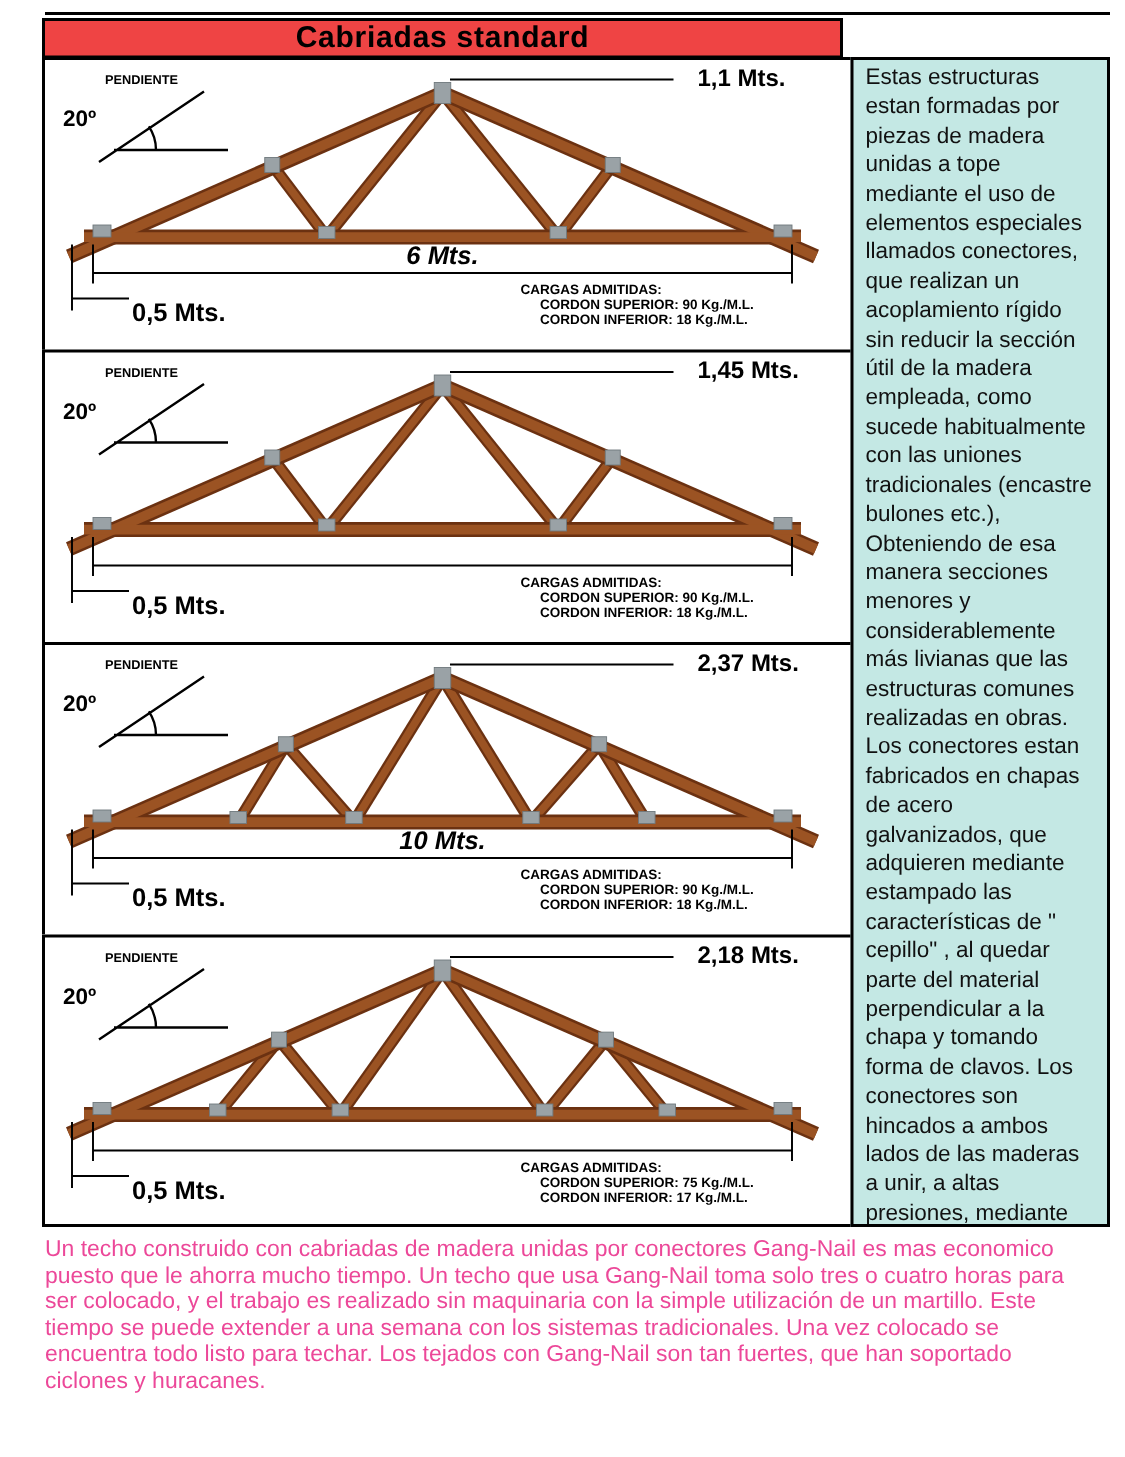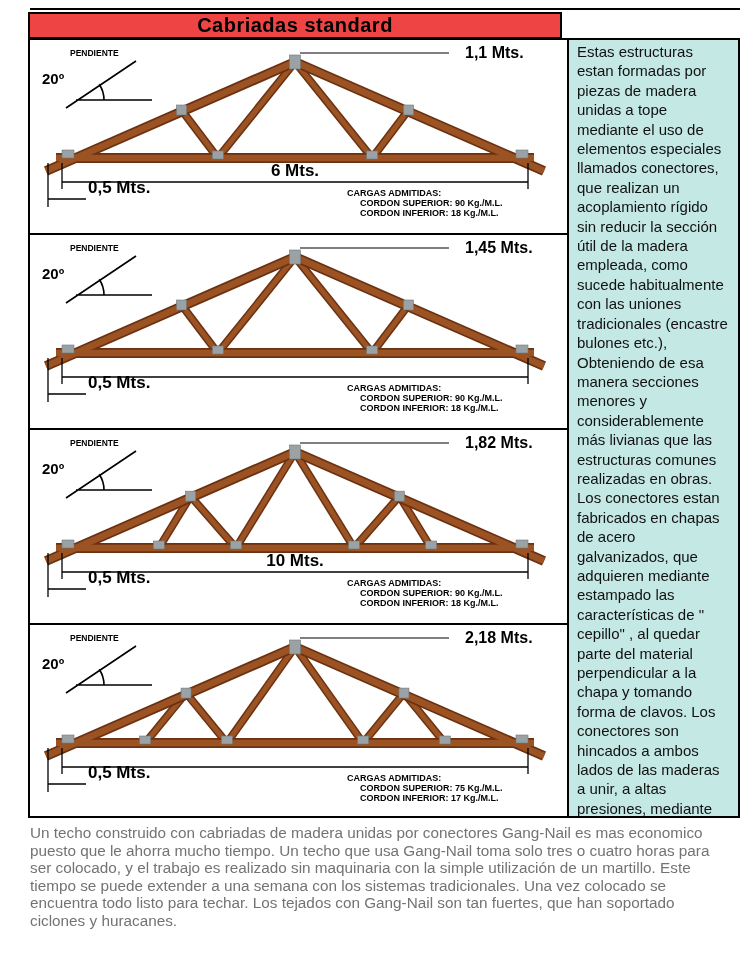--- a/index.html
+++ b/index.html
@@ -12,28 +12,28 @@
   .panels{position:absolute;left:28px;top:38px;width:534px;}
   .panel{position:relative;width:632px;height:195px;box-sizing:border-box;
          border:2px solid #000;border-bottom:none;background:#fff;}
   .panel:last-child{border-bottom:2px solid #000;}
   .truss{position:absolute;left:0;top:0;}
   .pendiente{position:absolute;left:12px;top:4px;width:120px;height:66px;}
   .pend-label{font:bold 8.5px "Liberation Sans",sans-serif;fill:#000;}
   .angle-label{font:bold 15px "Liberation Sans",sans-serif;fill:#000;}
   .h-label{position:absolute;left:421px;top:4px;font-weight:bold;font-size:16px;white-space:nowrap;margin-left:14px;}
   .span-label{position:absolute;left:0;top:121px;width:530px;text-align:center;
-              font-weight:bold;font-size:17px;}
-  .oh-label{position:absolute;left:58px;top:138px;font-weight:bold;font-size:17px;white-space:nowrap;}
+              font-weight:bold;font-size:17px;font-style:italic;}
+  .oh-label{position:absolute;left:58px;top:159px;font-weight:bold;font-size:17px;white-space:nowrap;}
   .cargas{position:absolute;left:317px;top:149px;font-weight:bold;font-size:9px;line-height:9.8px;white-space:nowrap;}
   .cargas .c2{padding-left:13px;}
   .sidebar{position:absolute;left:567px;top:38px;width:173px;height:780px;box-sizing:border-box;
            background:#c4e8e4;border:2px solid #000;padding:2px 8px;
            font-size:15px;line-height:19.4px;color:#111;overflow:hidden;}
-  .footer{position:absolute;left:30px;top:824px;width:702px;font-size:15.3px;line-height:17.6px;color:#737373;}
+  .footer{position:absolute;left:30px;top:824px;width:702px;font-size:15.3px;line-height:17.6px;color:#ec4899;}
 </style>
 </head>
 <body>
 
 <div class="page">
 
   <div class="topline"></div>
 
   <div class="titlebar">Cabriadas standard</div>
 
@@ -162,21 +162,21 @@
           <line x1="32" y1="123" x2="32" y2="149" stroke="#000000" stroke-width="1.3"></line>
           <line x1="498" y1="123" x2="498" y2="149" stroke="#000000" stroke-width="1.3"></line>
           <line x1="32" y1="142" x2="498" y2="142" stroke="#000000" stroke-width="1.3"></line>
           <line x1="18" y1="159" x2="56" y2="159" stroke="#000000" stroke-width="1.3"></line>
         </svg>
       <svg class="pendiente" width="120" height="66" viewBox="0 0 120 66">
         <text class="pend-label" x="28" y="12">PENDIENTE</text>
         <text class="angle-label" x="0" y="40">20º</text>
         <path d="M34,56 L110,56 M24,64 L94,17 M62,56 A28,28 0 0 0 57.2,40.3" fill="none" stroke="#000" stroke-width="1.6"></path>
       </svg>
-      <div class="h-label">1,82 Mts.</div>
+      <div class="h-label">2,37 Mts.</div>
       <div class="span-label">10 Mts.</div>
       <div class="oh-label">0,5 Mts.</div>
       <div class="cargas">
         <div class="c1">CARGAS ADMITIDAS:</div>
         <div class="c2">CORDON SUPERIOR: 90 Kg./M.L.</div>
         <div class="c2">CORDON INFERIOR: 18 Kg./M.L.</div>
       </div>
     </div>
 
     <div class="panel">

